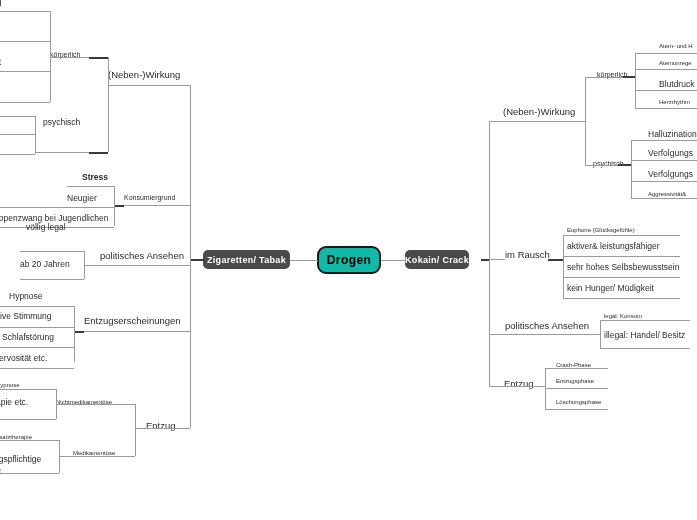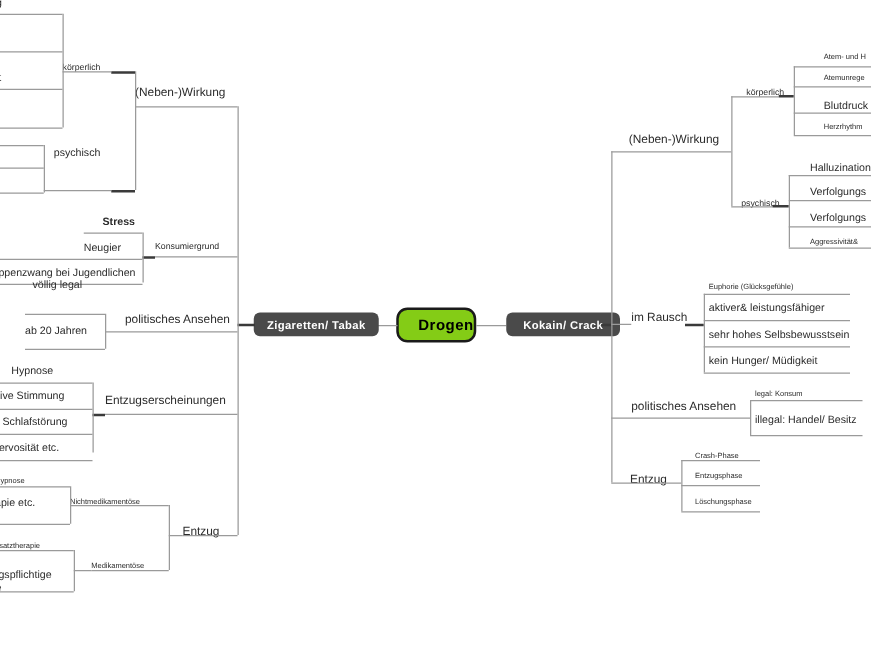--- a/index.html
+++ b/index.html
@@ -24,28 +24,28 @@
   .h-line { height: 1px; }
   .v-line { width: 1px; }
   .h-line.thick, .v-line.thick { background: #3a3a3a; }
   .h-line.thick { height: 2px; }
 
   
   .root-node {
     position: absolute;
     border: 2px solid #1a1a1a;
     border-radius: 9px;
-    background: #84cc16;
+    background: #14b8a6;
     color: #000000;
     font-weight: bold;
     font-size: 12px;
     letter-spacing: .4px;
     display: flex;
     align-items: center;
-    justify-content: flex-end;
+    justify-content: center;
   }
   
   .badge {
     position: absolute;
     background: #4a4a4a;
     color: #ffffff;
     border-radius: 5px;
     font-weight: bold;
     font-size: 9px;
     letter-spacing: .3px;
@@ -73,21 +73,21 @@
 <div id="canvas">
 
   <div class="root-node" style="left:317px; top:246px; width:64px; height:28px;">
     <span>Drogen</span>
   </div>
 
   <div class="h-line" style="left:290px; top:260px; width:28px;"></div>
 
   <div class="h-line" style="left:381px; top:260px; width:24px;"></div>
 
-  <div class="badge" style="left:203px; top:250px; width:100px; height:19px;">
+  <div class="badge" style="left:203px; top:250px; width:87px; height:19px;">
     <span>Zigaretten/ Tabak</span>
   </div>
 
   <div class="h-line thick" style="left:190px; top:259px; width:14px;"></div>
   <div class="v-line" style="left:190px; top:85px; height:343px;"></div>
 
   <div class="lbl l2" style="left:108px; top:70px;">(Neben-)Wirkung</div>
   <div class="h-line" style="left:108px; top:85px; width:82px;"></div>
   <div class="v-line" style="left:108px; top:57px; height:95px;"></div>
 
@@ -164,21 +164,21 @@
   <div class="lbl l3s" style="left:73px; top:450px;">Medikamentöse</div>
   <div class="h-line" style="left:73px; top:456px; width:62px;"></div>
   <div class="v-line" style="left:59px; top:440px; height:33px;"></div>
   <div class="h-line" style="left:59px; top:456px; width:14px;"></div>
   <div class="lbl l3s" style="left:-6px; top:434px;">ersatztherapie</div>
   <div class="h-line" style="left:-6px; top:440px; width:65px;"></div>
   <div class="lbl l3" style="left:-6px; top:455px;">ngspflichtige</div>
   <div class="lbl l3" style="left:-6px; top:466px;">te</div>
   <div class="h-line" style="left:-6px; top:473px; width:65px;"></div>
 
-  <div class="badge" style="left:405px; top:250px; width:91px; height:19px;">
+  <div class="badge" style="left:405px; top:250px; width:64px; height:19px;">
     <span>Kokain/ Crack</span>
   </div>
   <div class="h-line thick" style="left:481px; top:259px; width:8px;"></div>
   <div class="v-line" style="left:489px; top:121px; height:265px;"></div>
 
   <div class="lbl l2" style="left:503px; top:107px;">(Neben-)Wirkung</div>
   <div class="h-line" style="left:489px; top:121px; width:96px;"></div>
   <div class="v-line" style="left:585px; top:77px; height:88px;"></div>
 
   <div class="lbl l2b" style="left:597px; top:71px;">körperlich</div>

